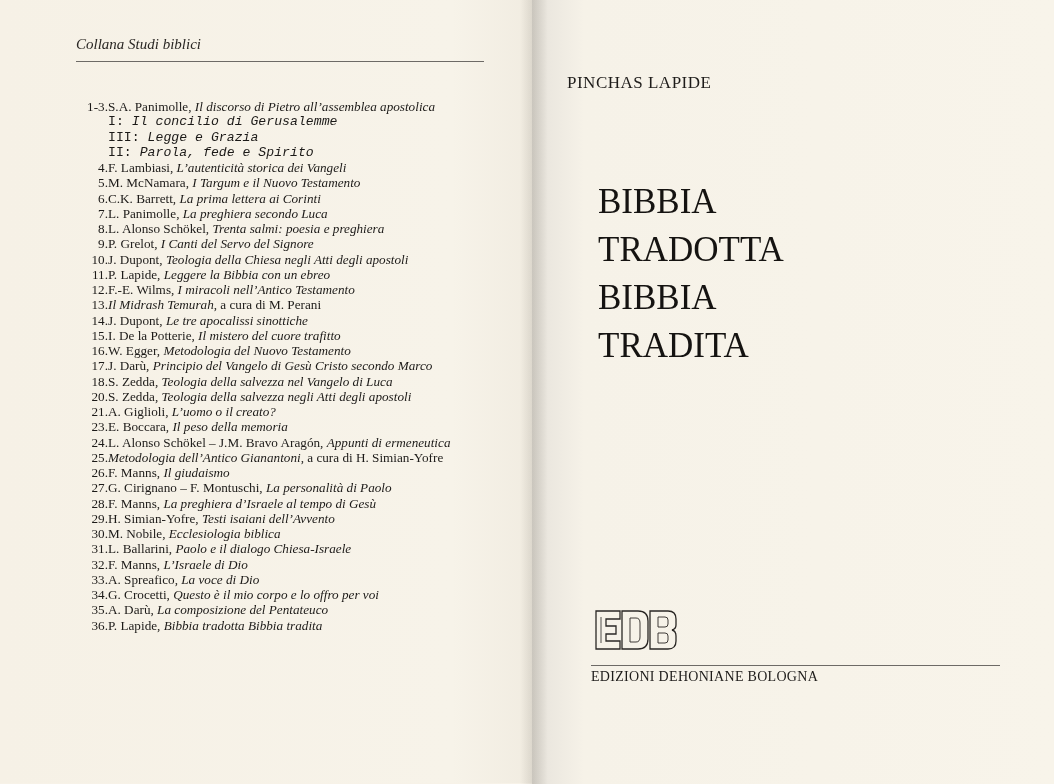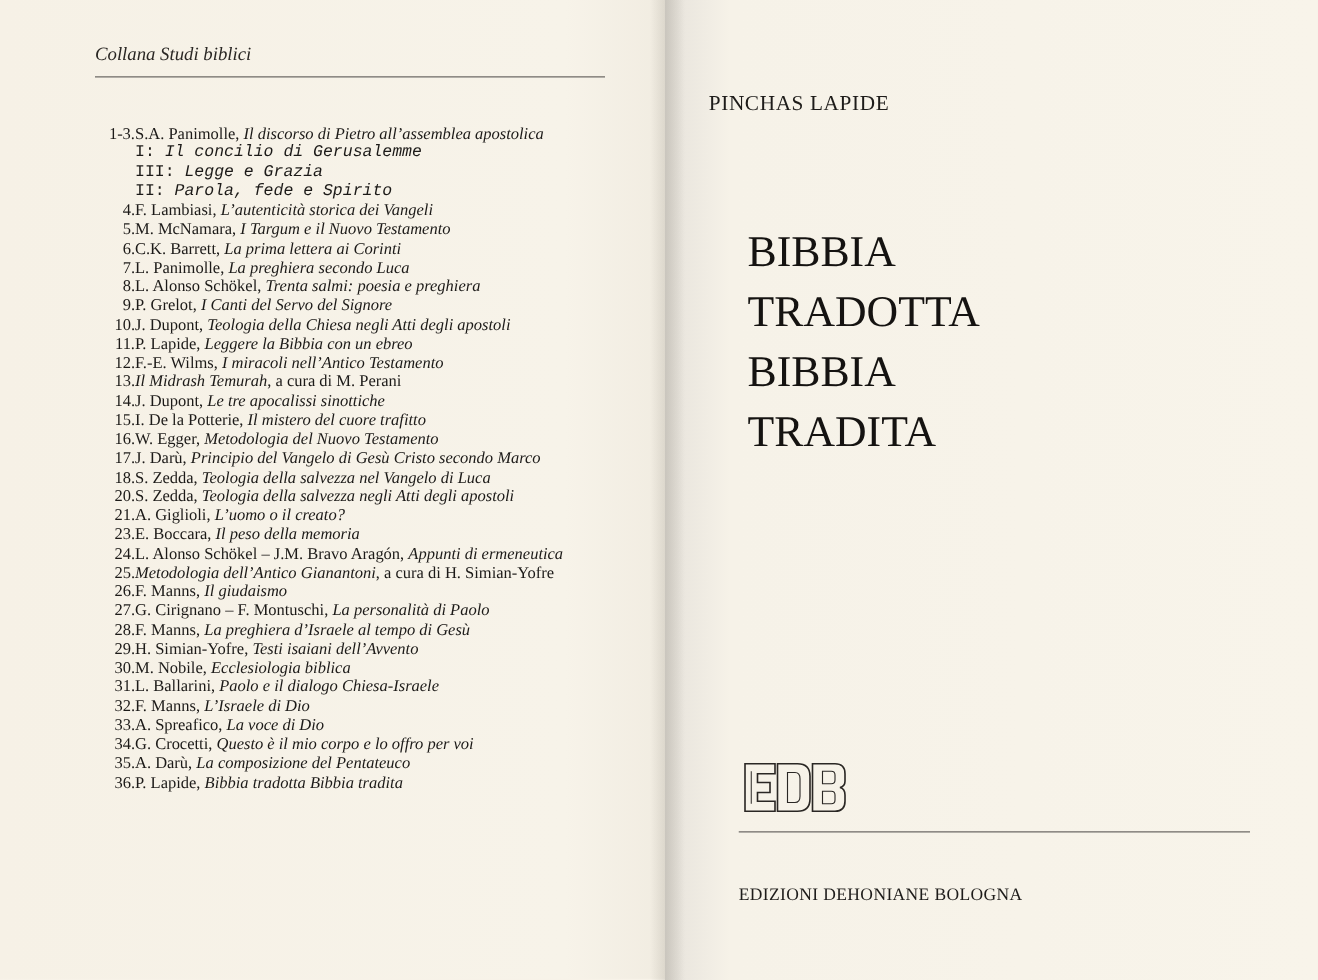--- a/index.html
+++ b/index.html
@@ -47,21 +47,21 @@
       font-size:35px; line-height:48px; color:#151311;
     }
     .logo {
       position:absolute; left:594px; top:609px; width:84px; height:42px;
     }
     .pub-rule {
       position:absolute; left:591px; top:665px; width:409px; height:1px; background:#6d6a66;
     }
     .publisher {
       position:absolute; left:591px; top:669px;
-      font-size:14px; letter-spacing:0.3px; color:#1e1c1a;margin-top:40px;
+      font-size:14px; letter-spacing:0.3px; color:#1e1c1a;
     }
   </style>
 </head>
 <body>
 
 <div class="page-left">
   <div class="series-title">Collana Studi biblici</div>
   <div class="series-rule"></div>
   <div class="list" id="series-list">
       <div class="row">

